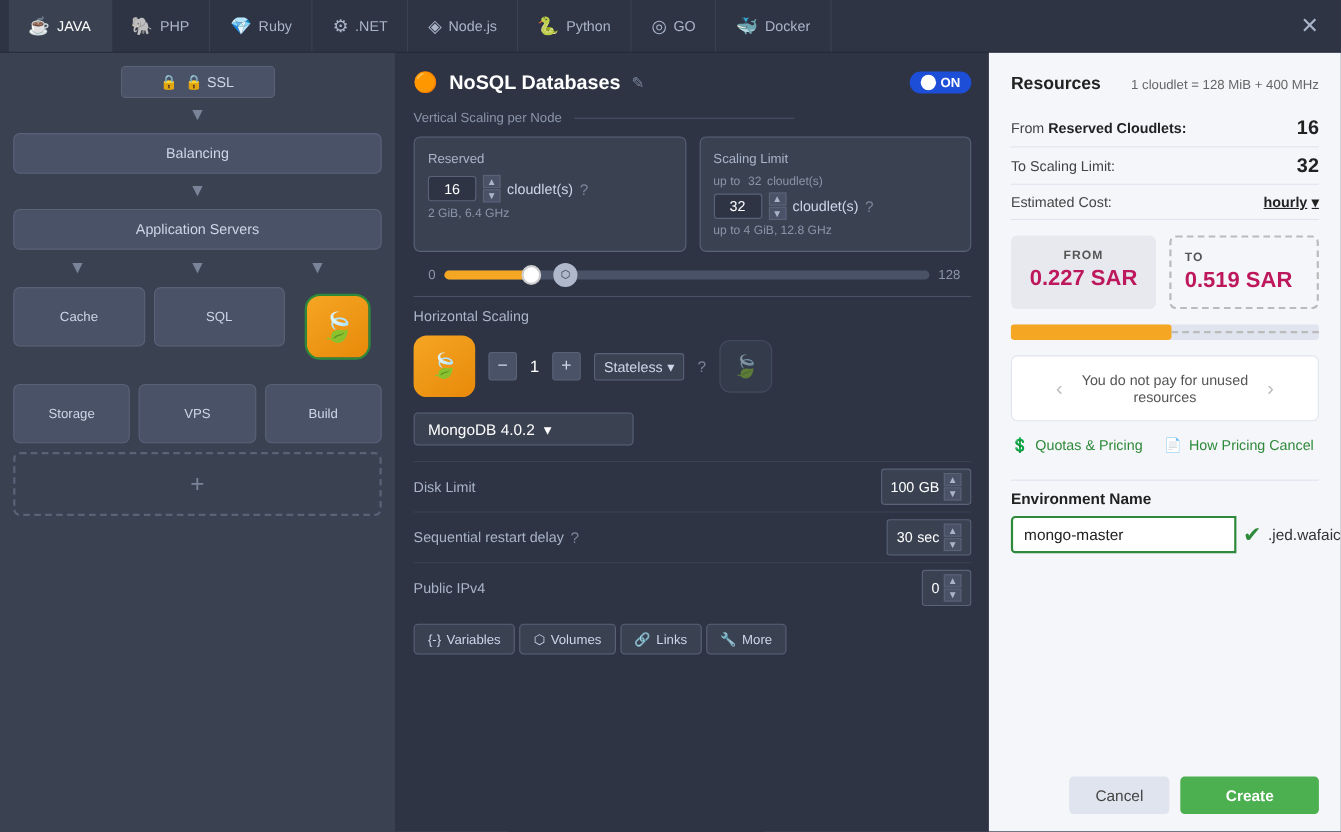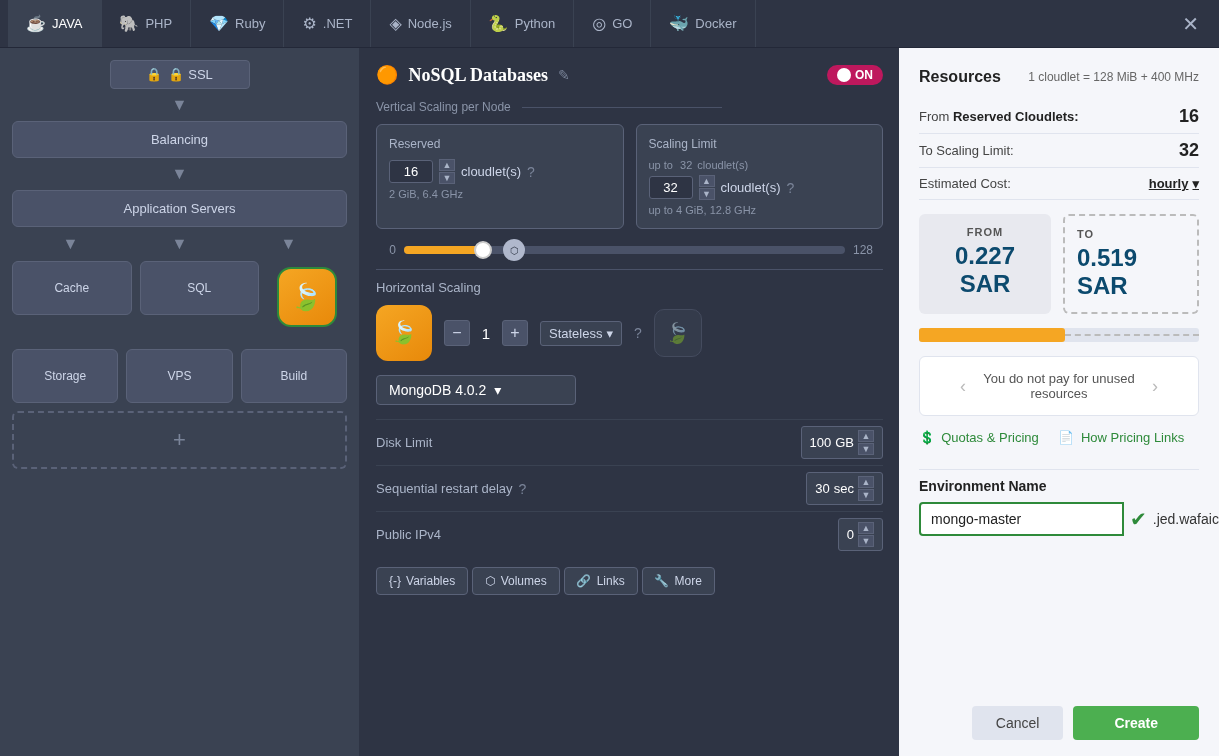--- a/index.html
+++ b/index.html
@@ -184,30 +184,29 @@
       gap: 10px;
       margin-bottom: 14px;
     }
     .panel-icon {
       font-size: 18px;
     }
     .panel-title {
       font-size: 18px;
       font-weight: 600;
       color: #fff;
-      font-family: Liberation Serif, serif;
     }
     .edit-icon {
       color: #7a8499;
       font-size: 14px;
       cursor: pointer;
     }
     .toggle-on {
       margin-left: auto;
-      background: #be185d;
+      background: #1d4ed8;
       border-radius: 12px;
       padding: 3px 10px;
       color: #fff;
       font-size: 12px;
       font-weight: 700;
       display: flex;
       align-items: flex-end;
       gap: 4px;
     }
     .toggle-circle {
@@ -581,23 +580,23 @@
       text-align: center;
     }
     .price-box-label {
       font-size: 11px;
       font-weight: 700;
       color: #555;
       letter-spacing: 1px;
       margin-bottom: 4px;
     }
     .price-box-val {
-      font-size: 24px;
+      font-size: 20px;
       font-weight: 700;
-      color: #0c4a6e;
+      color: #be185d;
     }
     .price-box-to {
       flex: 1;
       border: 2px dashed #bbb;
       border-radius: 6px;
       padding: 12px;
       text-align: left;
       background: transparent;
     }
 
@@ -1015,21 +1014,21 @@
       <span class="arrow-nav">›</span>
     </div>
 
     <div class="pricing-links">
       <a class="pricing-link">
         <span>💲</span>
         <span>Quotas &amp; Pricing</span>
       </a>
       <a class="pricing-link">
         <span>📄</span>
-        <span>How Pricing Links</span>
+        <span>How Pricing Cancel</span>
       </a>
     </div>
 
     <hr class="divider-line">
 
     <div class="env-name-section">
       <div class="env-name-label">Environment Name</div>
       <div class="env-name-row">
         <input class="env-name-input" type="text" value="mongo-master" style="">
         <span class="env-check">✔</span>

